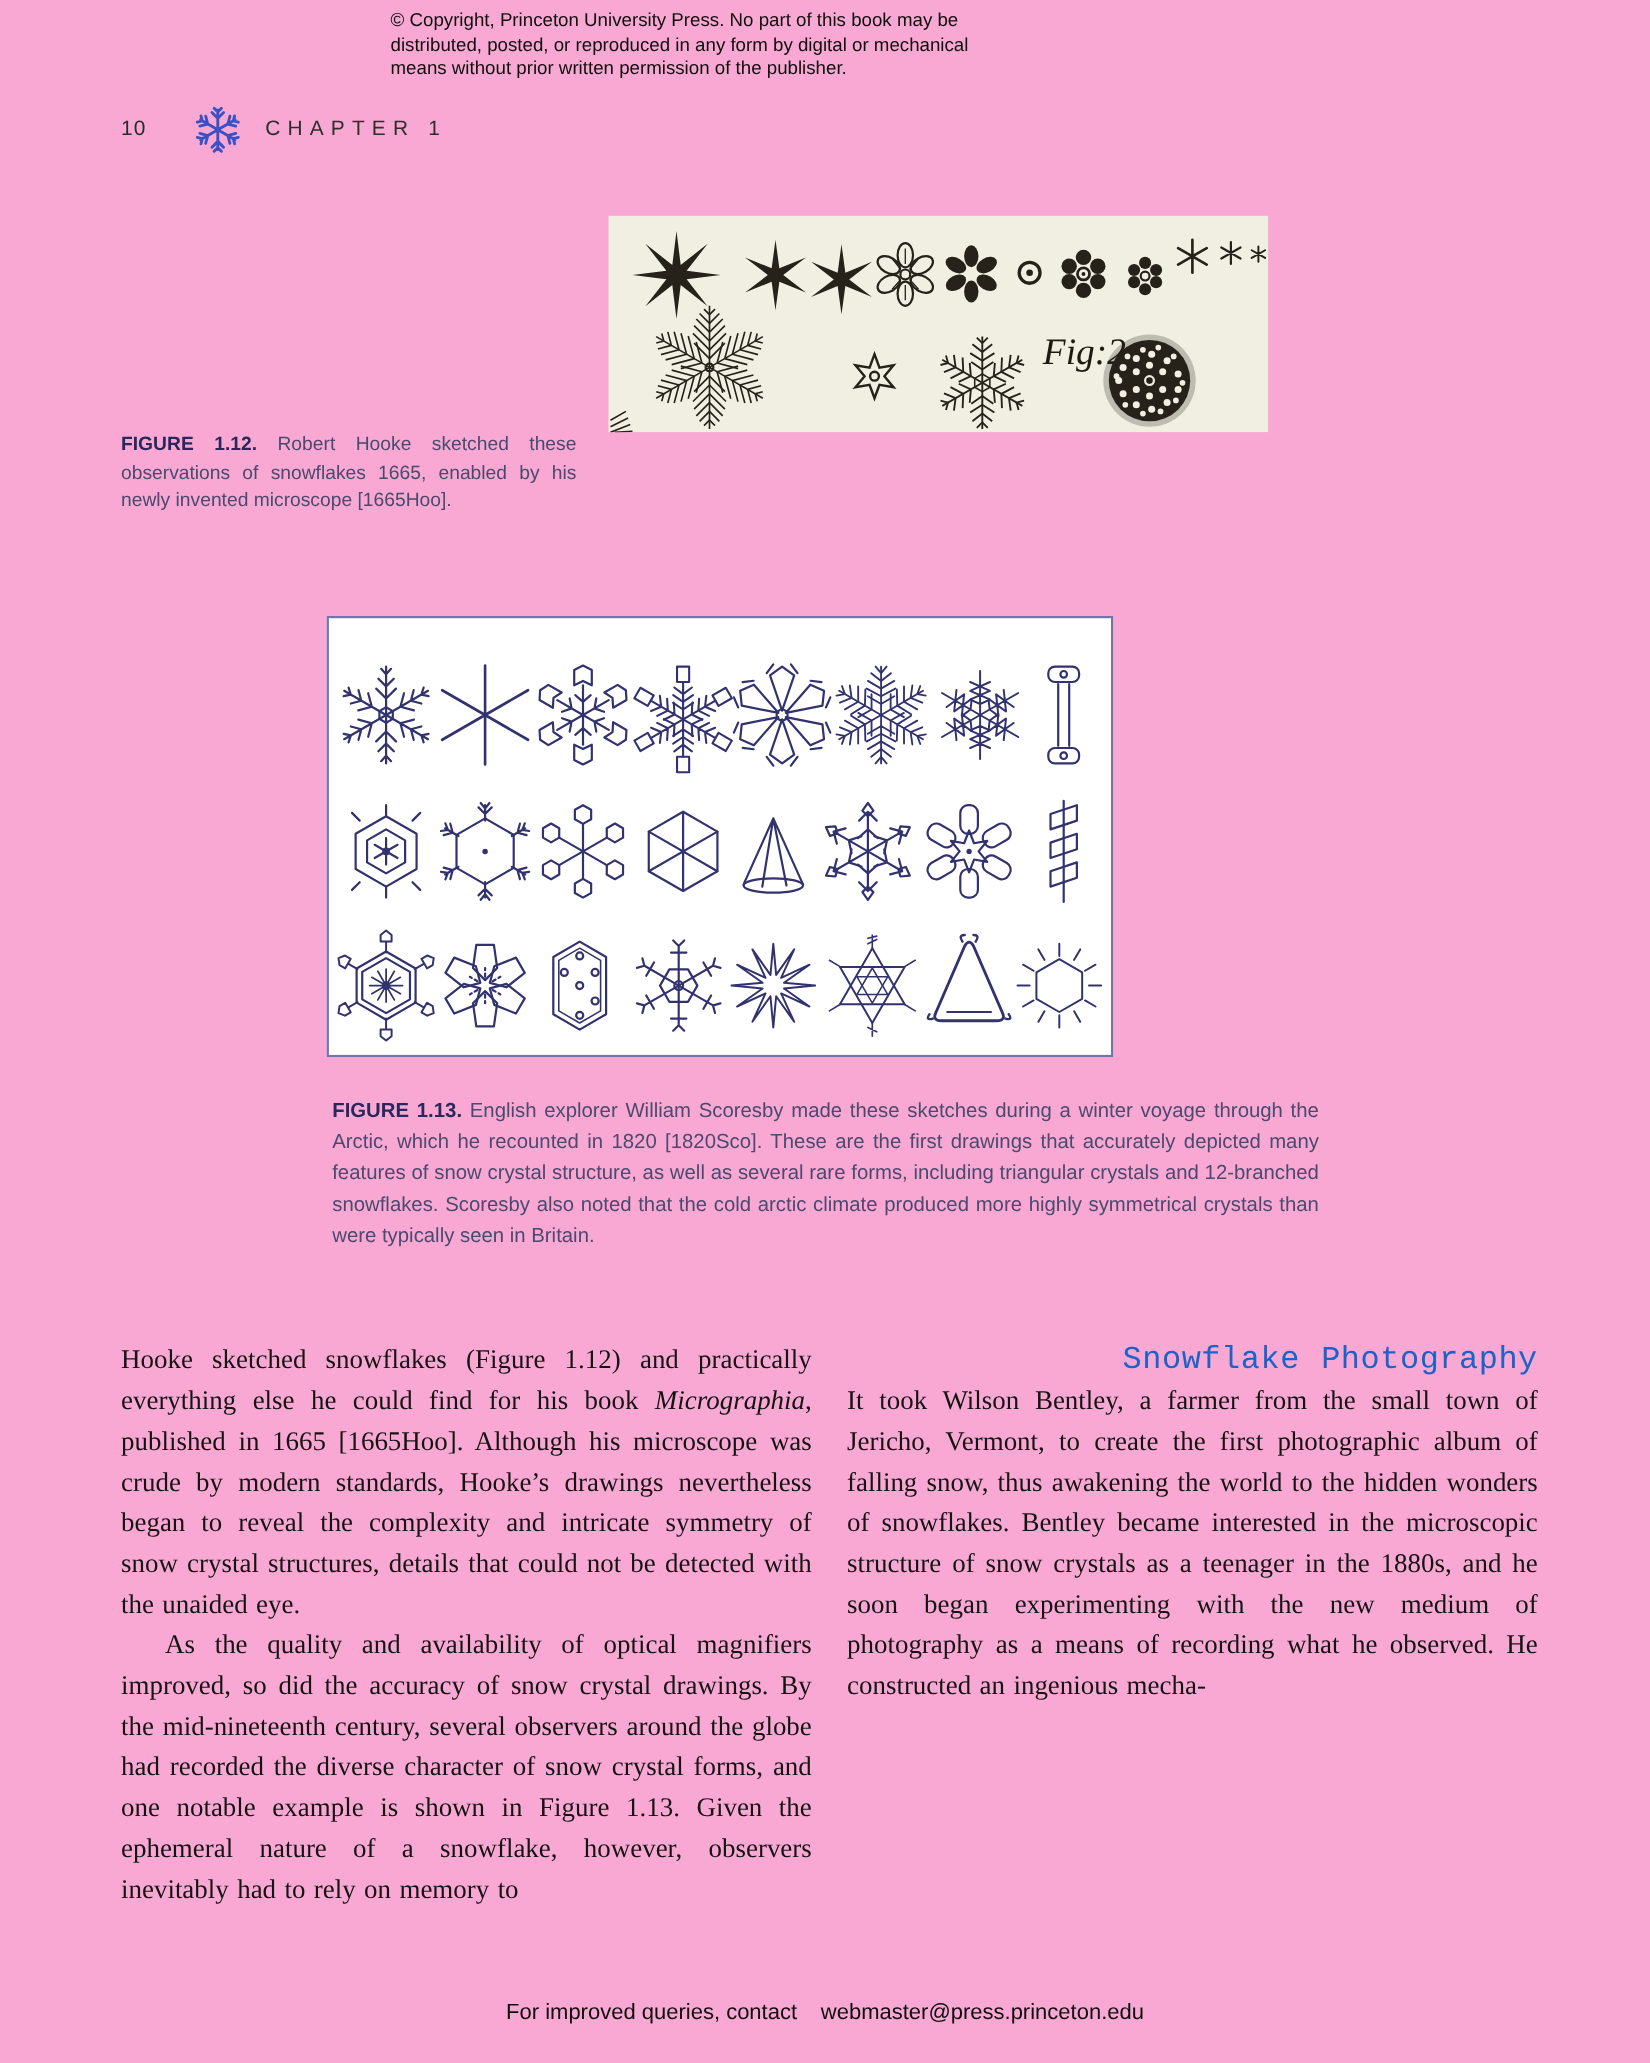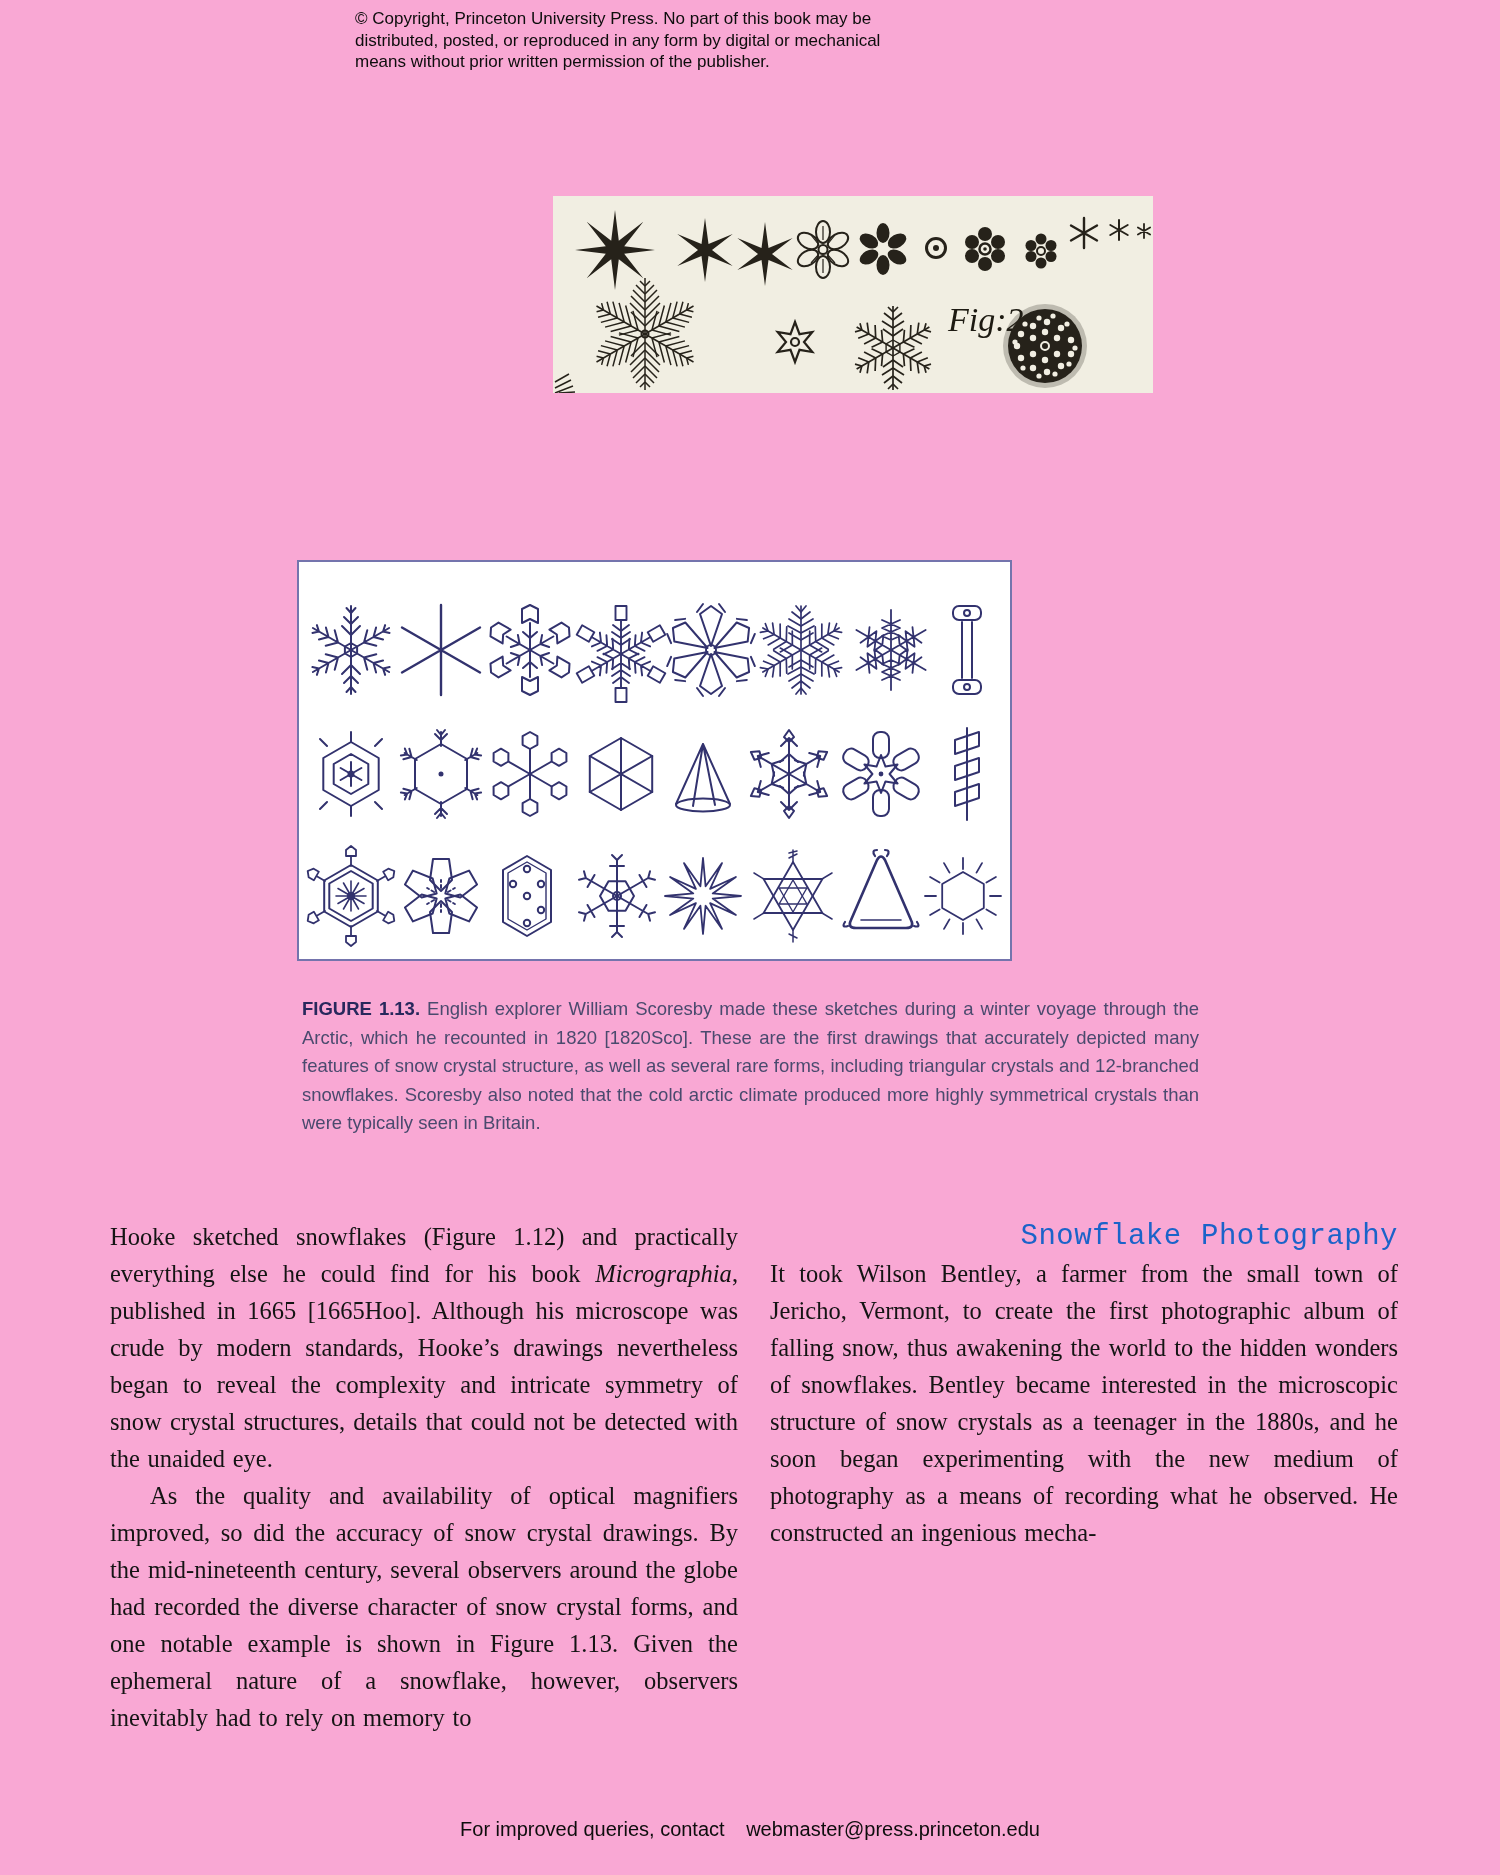--- a/index.html
+++ b/index.html
@@ -50,20 +50,39 @@
 </style>
 </head>
 <body>
 
 <div class="page">
 
   <div class="copyright">© Copyright, Princeton University Press. No part of this book may be
 distributed, posted, or reproduced in any form by digital or mechanical
 means without prior written permission of the publisher.</div>
 
+  <div class="runhead">
+    <span class="pagenum">10</span>
+    <svg class="head-flake" viewBox="-21 -23 42 46">
+      <defs>
+        <g id="harm">
+          <path d="M0,2 L0,-19 M0,-11 L-5.5,-16.5 M0,-11 L5.5,-16.5 M0,-17 L-3.5,-20.5 M0,-17 L3.5,-20.5"></path>
+        </g>
+      </defs>
+      <g stroke="#3a51c5" stroke-width="2.7" fill="none" stroke-linecap="round">
+        <use href="#harm"></use>
+          <use href="#harm" transform="rotate(60)"></use>
+          <use href="#harm" transform="rotate(120)"></use>
+        <use href="#harm" transform="rotate(180)"></use>
+          <use href="#harm" transform="rotate(240)"></use>
+          <use href="#harm" transform="rotate(300)"></use>
+      </g>
+    </svg>
+    <span class="chapter">CHAPTER 1</span>
+  </div>
 
   <svg class="hooke-img" viewBox="0 0 600 197">
     <rect width="600" height="197" fill="#f1eee2"></rect>
     <g fill="#26221a" stroke="none">
 
       <g>
         <polygon points="62,14 65.8,44.8 90.3,25.7 71.2,50.2 102,54 71.2,57.8 90.3,82.3 65.8,63.2 62,94 58.2,63.2 33.7,82.3 52.8,57.8 22,54 52.8,50.2 33.7,25.7 58.2,44.8"></polygon>
       </g>
 
       <g>
@@ -197,20 +216,23 @@
             <circle cx="24" cy="18" r="2.6"></circle>
         </g>
       </g>
 
       <g stroke="#26221a" stroke-width="1.5">
         <path d="M2,186 L16,178 M2,192 L18,184 M2,197 L20,190 M6,197 L22,196"></path>
       </g>
     </g>
   </svg>
 
+  <div class="cap112">
+    <span class="figlabel">FIGURE 1.12.</span><span> Robert Hooke sketched these observations of snowflakes 1665, enabled by his newly invented microscope [1665Hoo].</span>
+  </div>
 
   <div class="scoresby-box">
     <svg width="711" height="397" viewBox="0 0 711 397">
       <defs>
 
         <g id="dArm">
             <path d="M0,0 L0,-44 M0,-15 L-9,-24 M0,-15 L9,-24 M0,-26 L-7,-33 M0,-26 L7,-33 M0,-37 L-4.5,-42 M0,-37 L4.5,-42"></path>
           </g>
         <g id="bArm">
             <path d="M0,0 L0,-27 M0,-12 L-7,-18 M0,-12 L7,-18"></path>

